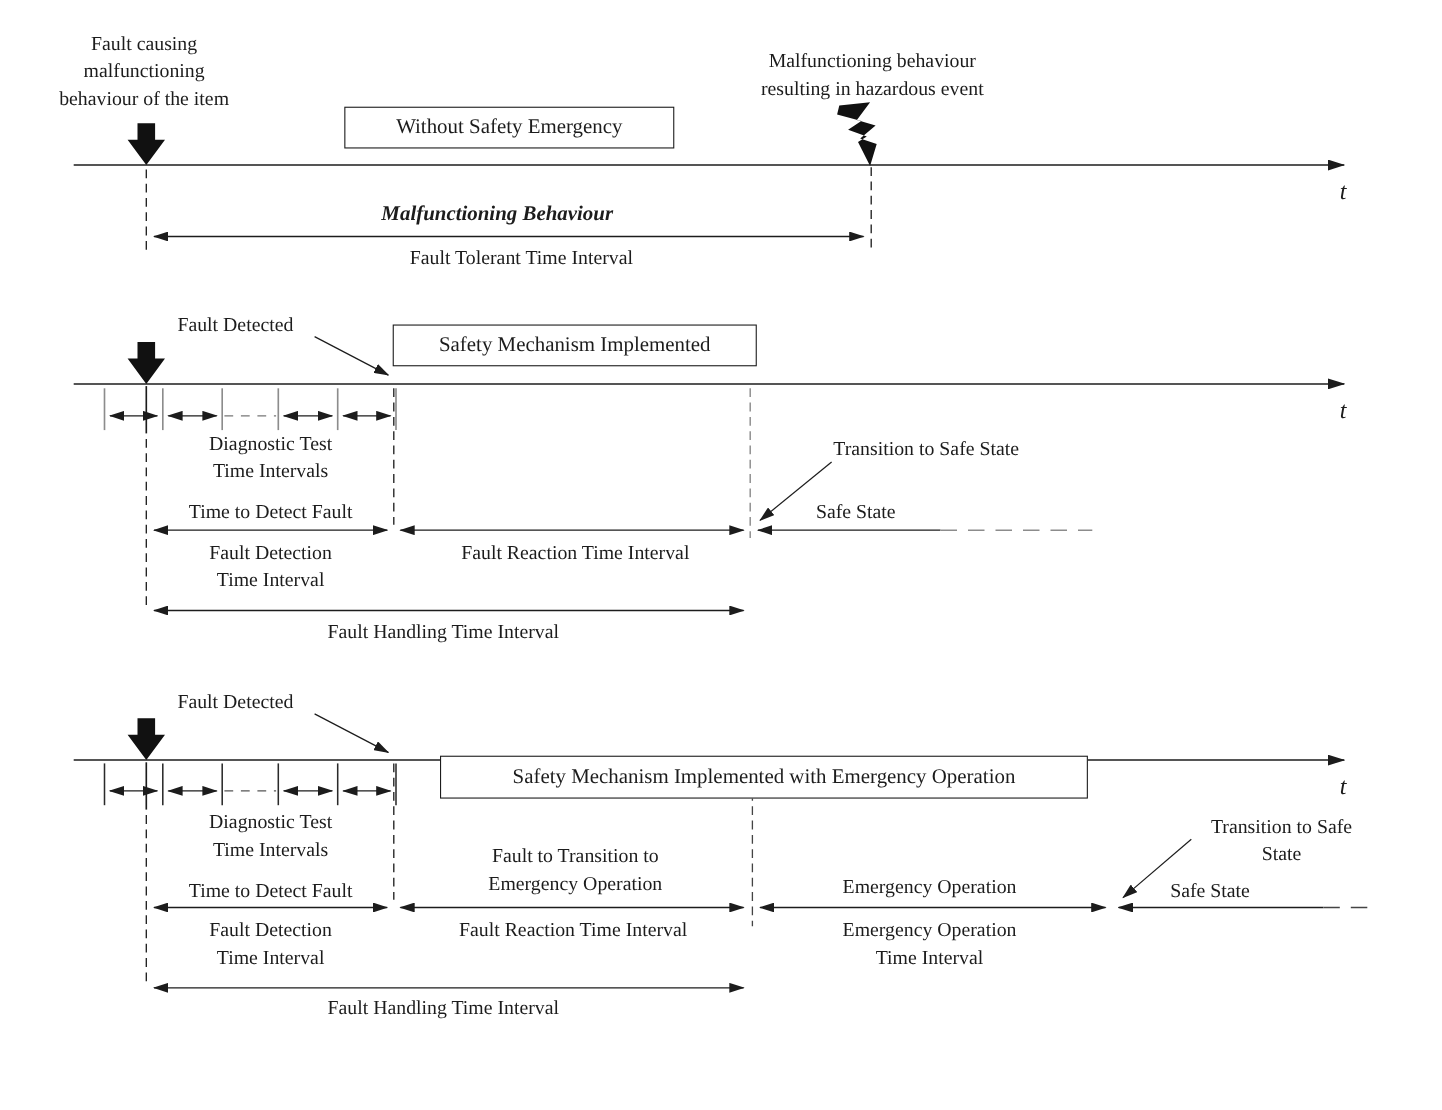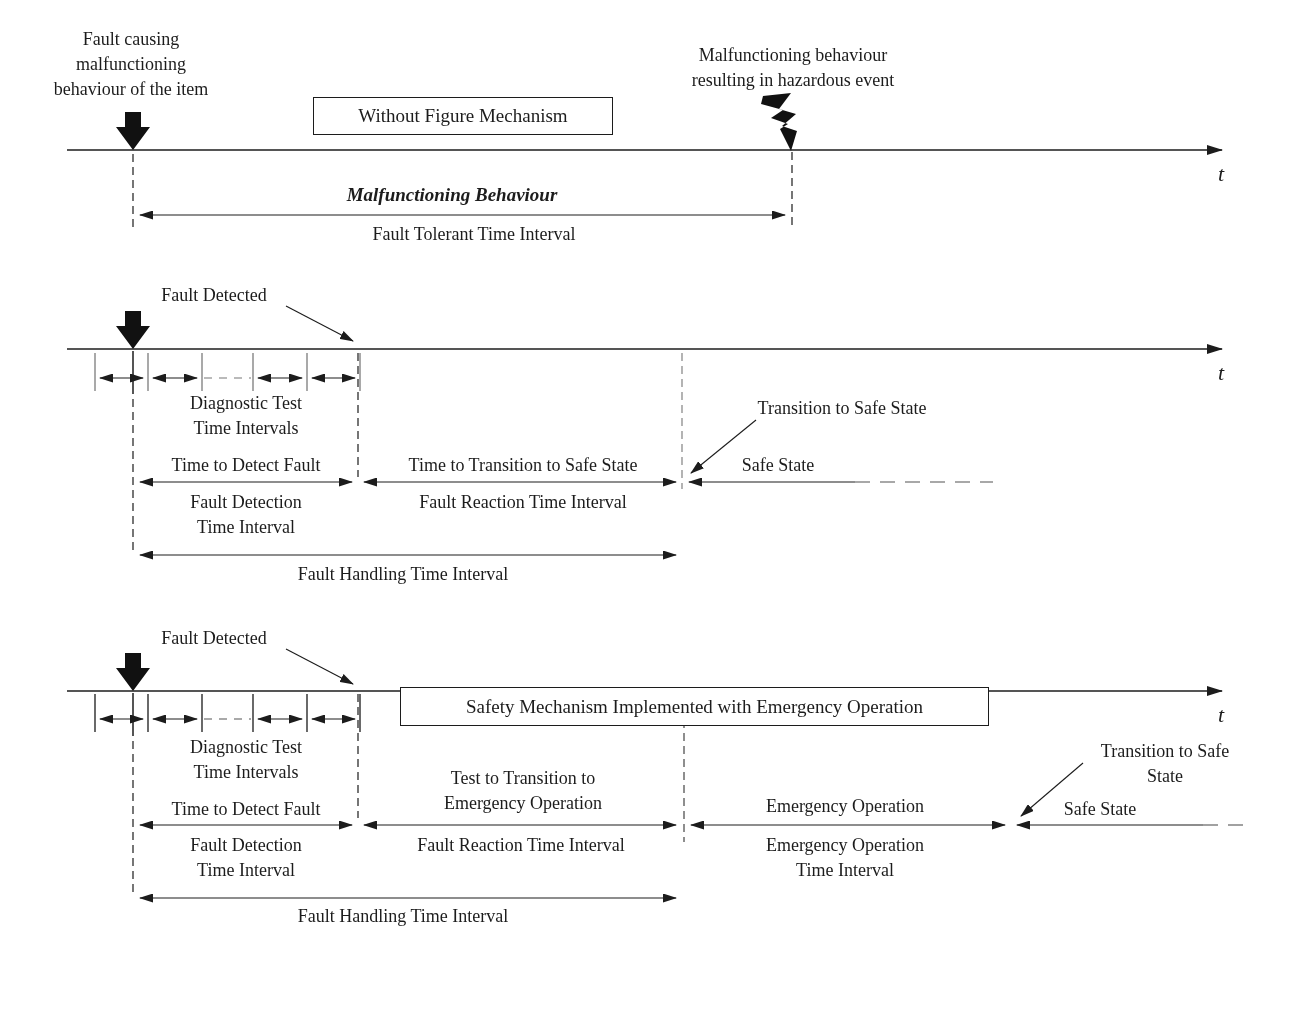--- a/index.html
+++ b/index.html
@@ -117,47 +117,47 @@
     <g fill="none">
       <path d="M1017,825 H1203" stroke="#1c1c1c" stroke-width="1.2" marker-start="url(#ah)"></path>
       <path d="M1203,825 H1252" stroke="#444" stroke-width="1.2" stroke-dasharray="15 10"></path>
     </g>
     <path d="M140,898 H676" stroke="#1c1c1c" stroke-width="1.2" fill="none" marker-start="url(#ah)" marker-end="url(#ah)"></path>
   </svg>
 
   <div class="lbl" style="left:131px;top:27px;">Fault causing
 malfunctioning
 behaviour of the item</div>
-  <div class="titlebox" style="left:313px;top:97px;width:298px;height:36px;">Without Figure Mechanism</div>
+  <div class="titlebox" style="left:313px;top:97px;width:298px;height:36px;">Without Safety Emergency</div>
   <div class="lbl" style="left:793px;top:43px;">Malfunctioning behaviour
 resulting in hazardous event</div>
   <div class="lbl bold-italic" style="left:452px;top:182px;">Malfunctioning Behaviour</div>
   <div class="lbl" style="left:474px;top:222px;">Fault Tolerant Time Interval</div>
   <div class="t-axis" style="left:1218px;top:163px;">t</div>
 
   <div class="lbl" style="left:214px;top:283px;">Fault Detected</div>
+  <div class="titlebox" style="left:357px;top:295px;width:329px;height:36px;">Safety Mechanism Implemented</div>
   <div class="t-axis" style="left:1218px;top:362px;">t</div>
   <div class="lbl" style="left:246px;top:391px;">Diagnostic Test
 Time Intervals</div>
   <div class="lbl" style="left:246px;top:453px;">Time to Detect Fault</div>
-  <div class="lbl" style="left:523px;top:453px;">Time to Transition to Safe State</div>
   <div class="lbl" style="left:246px;top:490px;">Fault Detection
 Time Interval</div>
   <div class="lbl" style="left:523px;top:490px;">Fault Reaction Time Interval</div>
   <div class="lbl" style="left:842px;top:396px;">Transition to Safe State</div>
   <div class="lbl" style="left:778px;top:453px;">Safe State</div>
   <div class="lbl" style="left:403px;top:562px;">Fault Handling Time Interval</div>
 
   <div class="lbl" style="left:214px;top:626px;">Fault Detected</div>
   <div class="titlebox" style="left:400px;top:639px;width:587px;height:37px;margin-top:48px;">Safety Mechanism Implemented with Emergency Operation</div>
   <div class="t-axis" style="left:1218px;top:704px;">t</div>
   <div class="lbl" style="left:246px;top:735px;">Diagnostic Test
 Time Intervals</div>
   <div class="lbl" style="left:246px;top:797px;">Time to Detect Fault</div>
-  <div class="lbl" style="left:523px;top:766px;">Test to Transition to
+  <div class="lbl" style="left:523px;top:766px;">Fault to Transition to
 Emergency Operation</div>
   <div class="lbl" style="left:246px;top:833px;">Fault Detection
 Time Interval</div>
   <div class="lbl" style="left:521px;top:833px;">Fault Reaction Time Interval</div>
   <div class="lbl" style="left:845px;top:794px;">Emergency Operation</div>
   <div class="lbl" style="left:845px;top:833px;">Emergency Operation
 Time Interval</div>
   <div class="lbl" style="left:1165px;top:739px;">Transition to Safe State</div>
   <div class="lbl" style="left:1100px;top:797px;">Safe State</div>
   <div class="lbl" style="left:403px;top:904px;">Fault Handling Time Interval</div>

